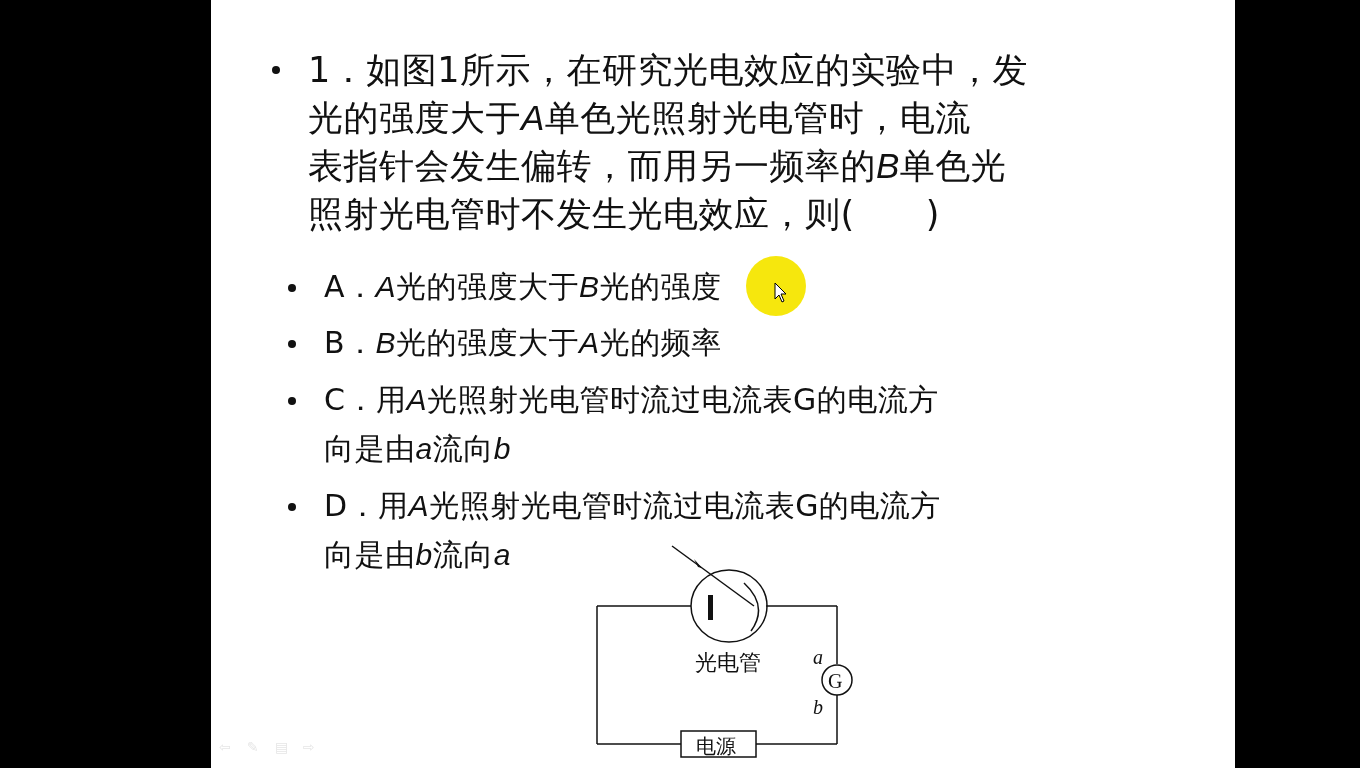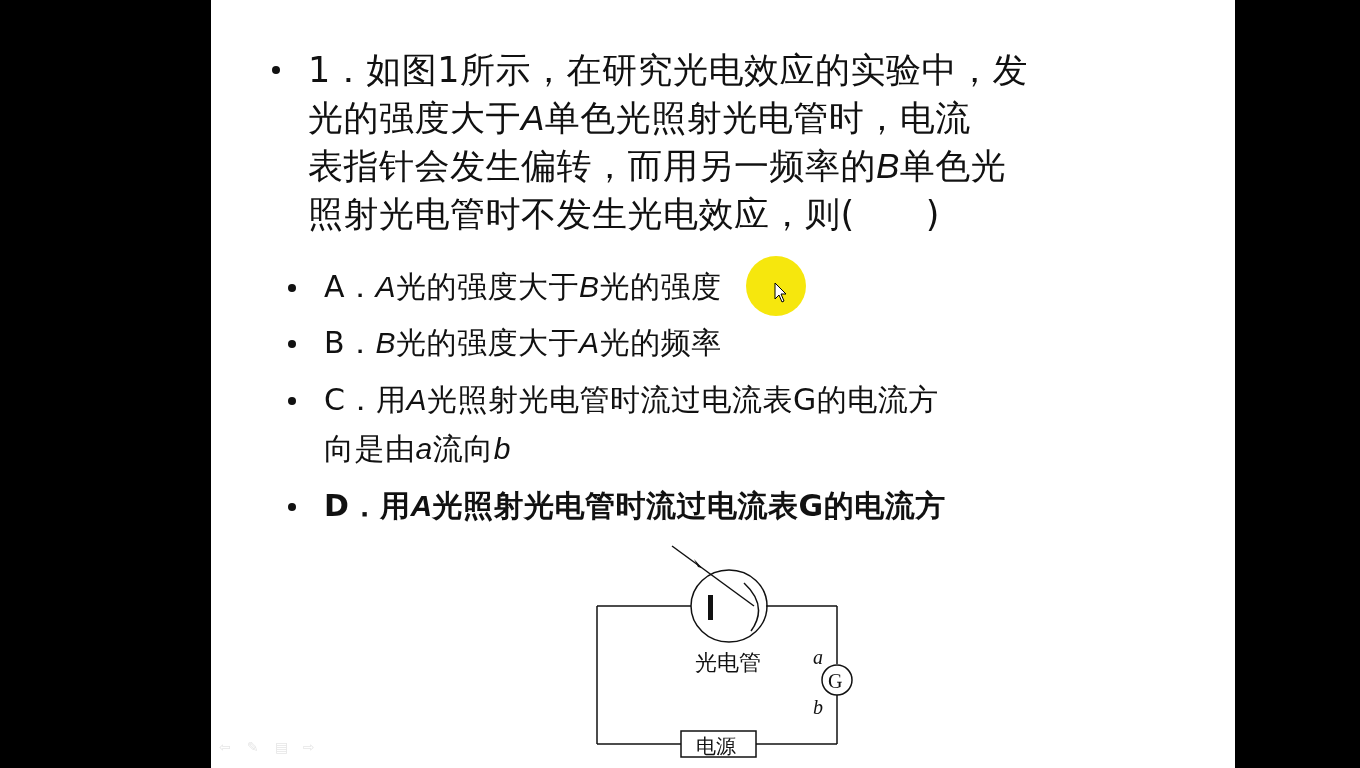--- a/index.html
+++ b/index.html
@@ -57,22 +57,25 @@
 
   <div class="bullet" style="left:77px; top:397px;"></div>
   <div class="line opt-line" style="left:113px; top:426px;">
     <span>向是由</span><span class="it">a</span><span>流向</span><span class="it">b</span>
   </div>
   <div class="line opt-line" style="left:113px; top:377px;">
     <span>C．</span><span>用</span><span class="it">A</span><span>光照射光电管时流过电流表G的电流方</span>
   </div>
 
   <div class="bullet" style="left:77px; top:503px;"></div>
-  <div class="line opt-line" style="left:113px; top:483px;font-weight:bold;">
+  <div class="line opt-line" style="left:113px; top:483px;">
     <span>D．</span><span>用</span><span class="it">A</span><span>光照射光电管时流过电流表G的电流方</span>
+  </div>
+  <div class="line opt-line" style="left:113px; top:532px;">
+    <span>向是由</span><span class="it">b</span><span>流向</span><span class="it">a</span>
   </div>
 
   <svg class="cursor" width="14" height="22" viewBox="0 0 14 22">
     <path d="M1 1 L1 17 L5 13 L8 20 L10 19 L7 12 L12 12 Z" fill="#fff" stroke="#000" stroke-width="1"></path>
   </svg>
 
   <svg class="diagram" width="260" height="228" viewBox="0 0 260 228">
 
     <line x1="3" y1="66" x2="97" y2="66" stroke="#111" stroke-width="1.5"></line>
     <line x1="172" y1="66" x2="243" y2="66" stroke="#111" stroke-width="1.5"></line>

